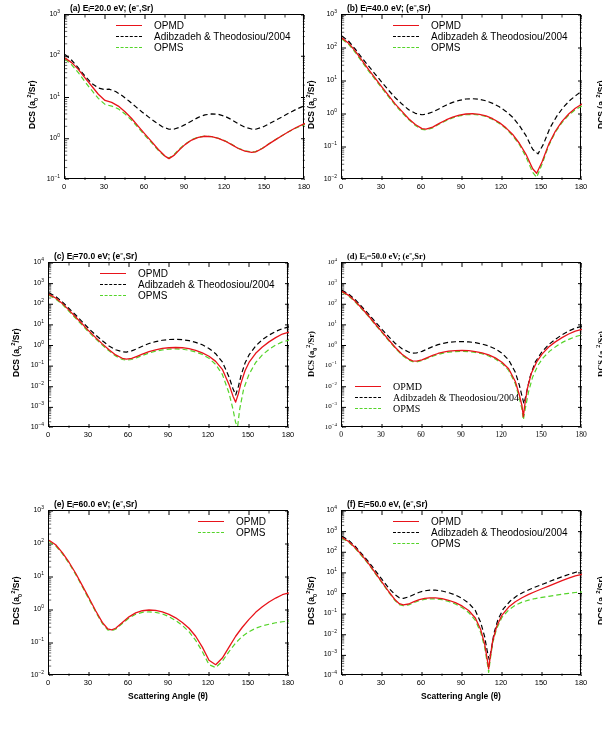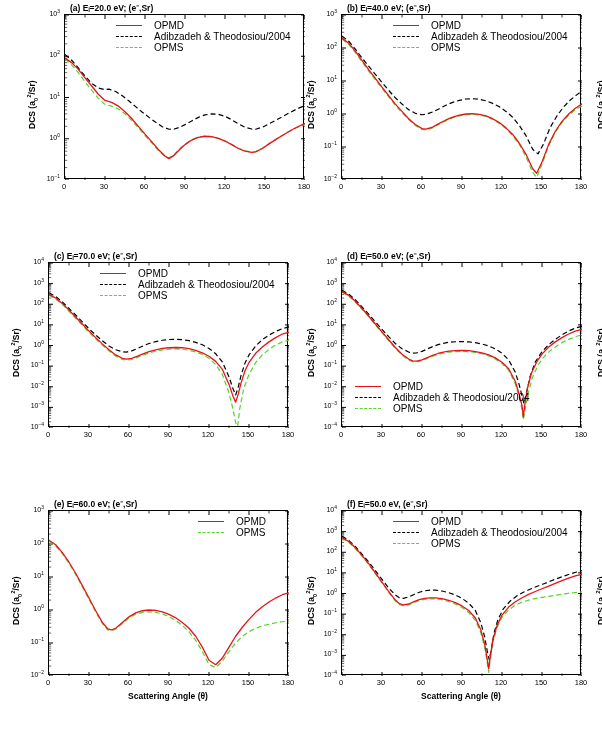--- a/index.html
+++ b/index.html
@@ -595,21 +595,21 @@
         <div class="legend-row">
           <span class="legend-swatch" style="border-top-color: rgb(0, 0, 0); border-top-style: dashed;"></span>
           <span class="legend-text">Adibzadeh &amp; Theodosiou/2004</span>
         </div>
         <div class="legend-row">
           <span class="legend-swatch" style="border-top-color: rgb(85, 212, 42); border-top-style: dashed;"></span>
           <span class="legend-text">OPMS</span>
         </div>
       </div>
     </div>
-    <div class="panel" style="left: 301px; top: 248px;">
+    <div class="panel" style="left: 301px; top: 248px; font-family: Liberation Serif, serif;">
       <div class="plotbox" style="left: 40px; top: 14px; width: 240px; height: 165px;">
         <svg width="240" height="165" style="position: absolute; left: 0px; top: 0px;">
           <line x1="0" x2="0" y1="165" y2="161" stroke="#000" stroke-width="1"></line>
           <line x1="0" x2="0" y1="0" y2="4" stroke="#000" stroke-width="1"></line>
           <line x1="40" x2="40" y1="165" y2="161" stroke="#000" stroke-width="1"></line>
           <line x1="40" x2="40" y1="0" y2="4" stroke="#000" stroke-width="1"></line>
           <line x1="80" x2="80" y1="165" y2="161" stroke="#000" stroke-width="1"></line>
           <line x1="80" x2="80" y1="0" y2="4" stroke="#000" stroke-width="1"></line>
           <line x1="120" x2="120" y1="165" y2="161" stroke="#000" stroke-width="1"></line>
           <line x1="120" x2="120" y1="0" y2="4" stroke="#000" stroke-width="1"></line>

